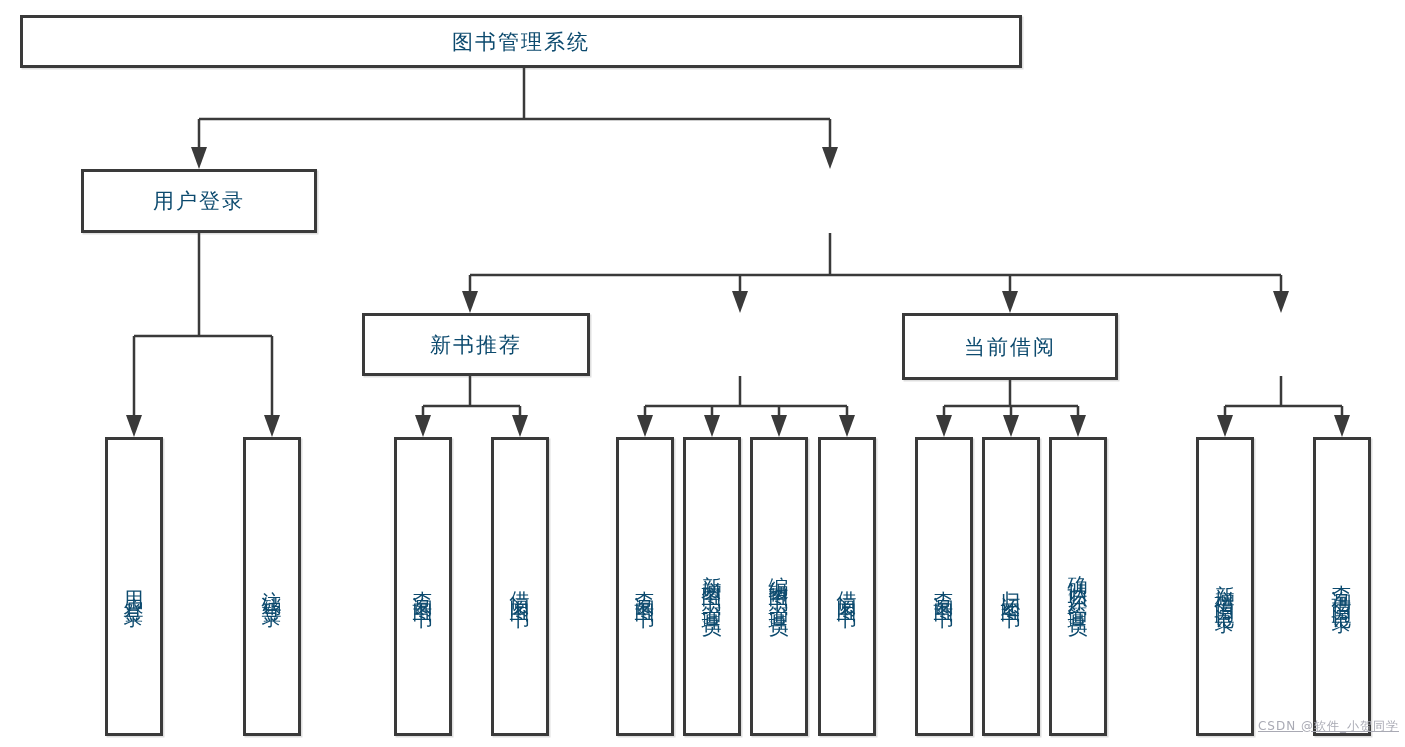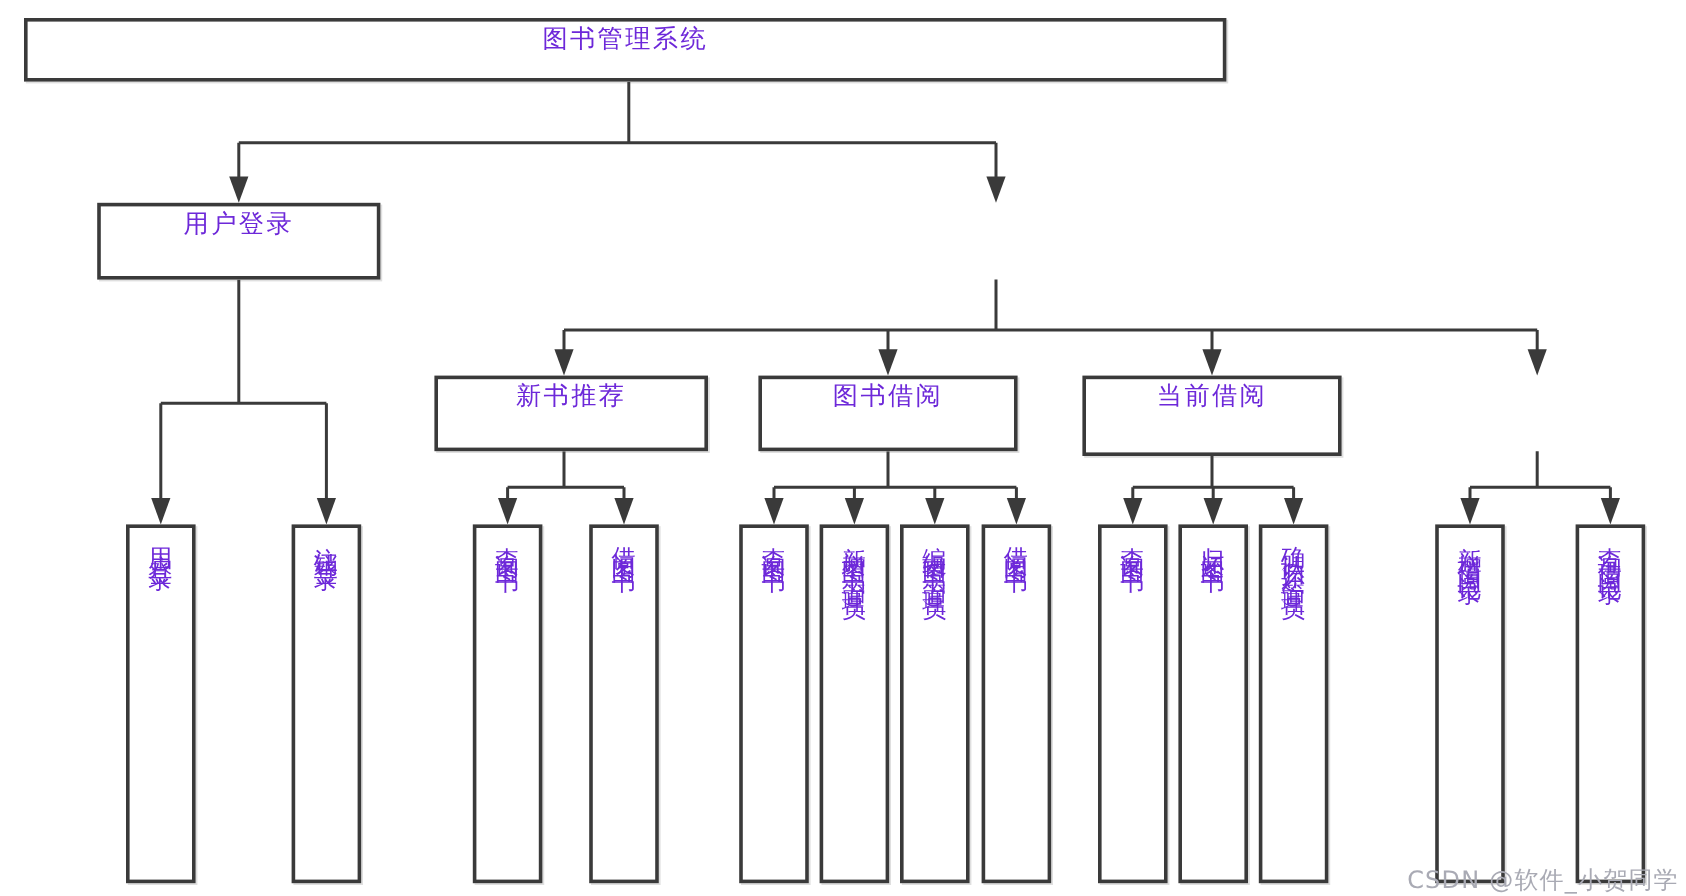--- a/index.html
+++ b/index.html
@@ -20,47 +20,49 @@
     left: 0;
     top: 0;
     z-index: 0;
   }
   .box {
     position: absolute;
     box-sizing: border-box;
     border: 3px solid #3a3a3a;
     background: #ffffff;
     display: flex;
+    align-items: center;
     justify-content: center;
-    color: #6d28d9;
+    color: #0c4a6e;
     z-index: 1;
     box-shadow: 1.5px 1.5px 0 rgba(80,80,80,0.18);
   }
   .htext {
     font-size: 21px;
     letter-spacing: 2px;
     white-space: nowrap;
   }
   .vtext {
     writing-mode: vertical-rl;
     text-orientation: mixed;
     font-size: 20px;
     letter-spacing: 6px;
     line-height: 1.1;
     white-space: nowrap;
   }
   .watermark {
     position: absolute;
     right: 6px;
-    bottom: 0;
-    font-size: 20px;
+    bottom: 12px;
+    font-size: 12px;
     color: #a9aab4;
     z-index: 2;
     white-space: nowrap;
     letter-spacing: 1px;
+    text-decoration: underline;
   }
 </style>
 </head>
 <body>
 
 <div class="canvas">
 
   <svg class="connectors" width="1405" height="747" viewBox="0 0 1405 747">
 
     <g stroke="#3a3a3a" stroke-width="2.5" fill="none">
@@ -108,23 +110,20 @@
     <span class="htext">图书管理系统</span>
   </div>
 
   <div class="box" style="left:81px;top:169px;width:236px;height:64px">
     <span class="htext">用户登录</span>
   </div>
 
   <div class="box" style="left:362px;top:313px;width:228px;height:63px">
     <span class="htext">新书推荐</span>
   </div>
-  <div class="box" style="left:632px;top:313px;width:216px;height:63px">
-    <span class="htext">图书借阅</span>
-  </div>
   <div class="box" style="left:902px;top:313px;width:216px;height:67px">
     <span class="htext">当前借阅</span>
   </div>
 
   <div class="box" style="left:105px;top:437px;width:58px;height:299px">
     <span class="vtext">用户登录</span>
   </div>
   <div class="box" style="left:243px;top:437px;width:58px;height:299px">
     <span class="vtext">注销登录</span>
   </div>

